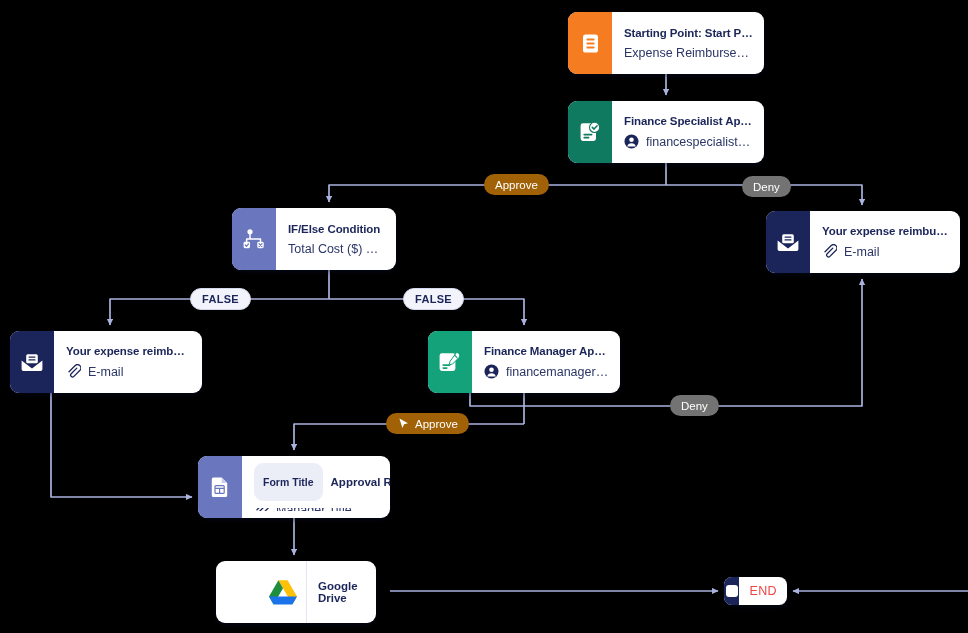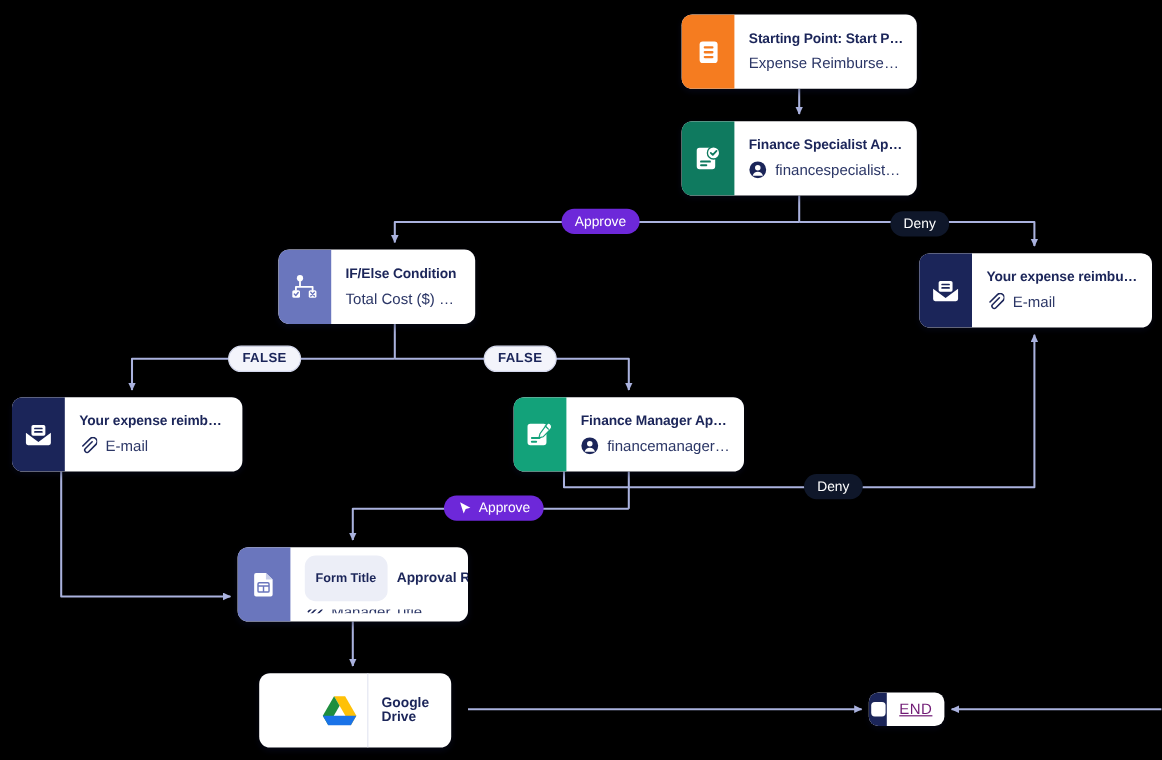--- a/index.html
+++ b/index.html
@@ -93,25 +93,26 @@
     justify-content: center;
     gap: 5px;
     height: 21px;
     padding: 0 11px;
     border-radius: 11px;
     font-size: 11.5px;
     box-sizing: border-box;
     white-space: nowrap;
   }
   .pill-approve {
-    background: #6d28d9;
+    background: #a16207;
     color: #ffffff;
+    margin-left: 16px;
   }
   .pill-deny {
-    background: #0f172a;
+    background: #737373;
     color: #ffffff;
   }
   .pill-bool {
     background: #f3f4fb;
     color: #1b2559;
     border: 1px solid #d4d8ec;
     font-weight: bold;
     font-size: 11px;
     letter-spacing: 0.3px;
     height: 22px;
@@ -140,23 +141,22 @@
     width: 12px;
     height: 12px;
     background: #ffffff;
     border-radius: 3px;
   }
   .end-label {
     padding: 0 10px;
     display: flex;
     align-items: center;
     font-size: 12.5px;
-    color: #701a75;
+    color: #ef4444;
     letter-spacing: 0.4px;
-    text-decoration: underline;
   }
 
   
   .form-title-pill {
     background: #eceef7;
     color: #1b2559;
     font-size: 10.5px;
     font-weight: bold;
     padding: 13px 9px;
     border-radius: 9px;

